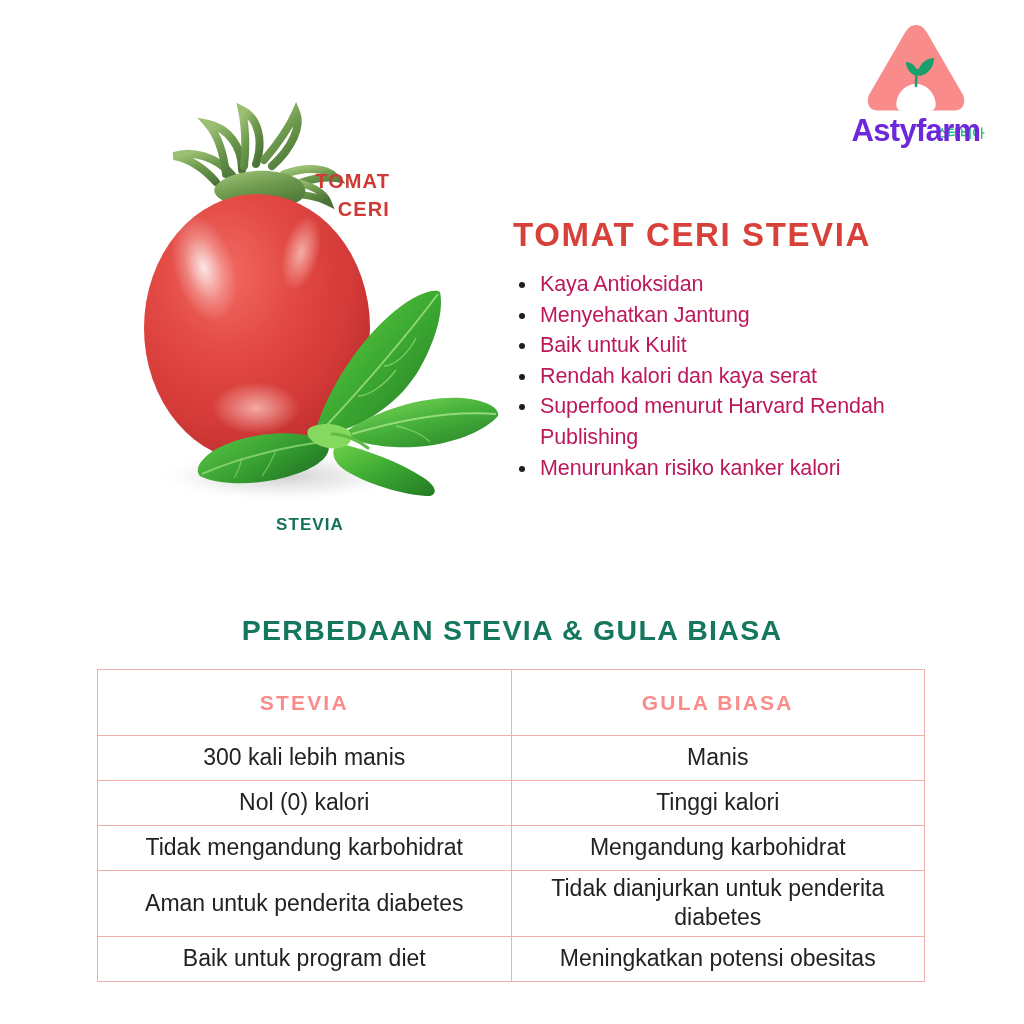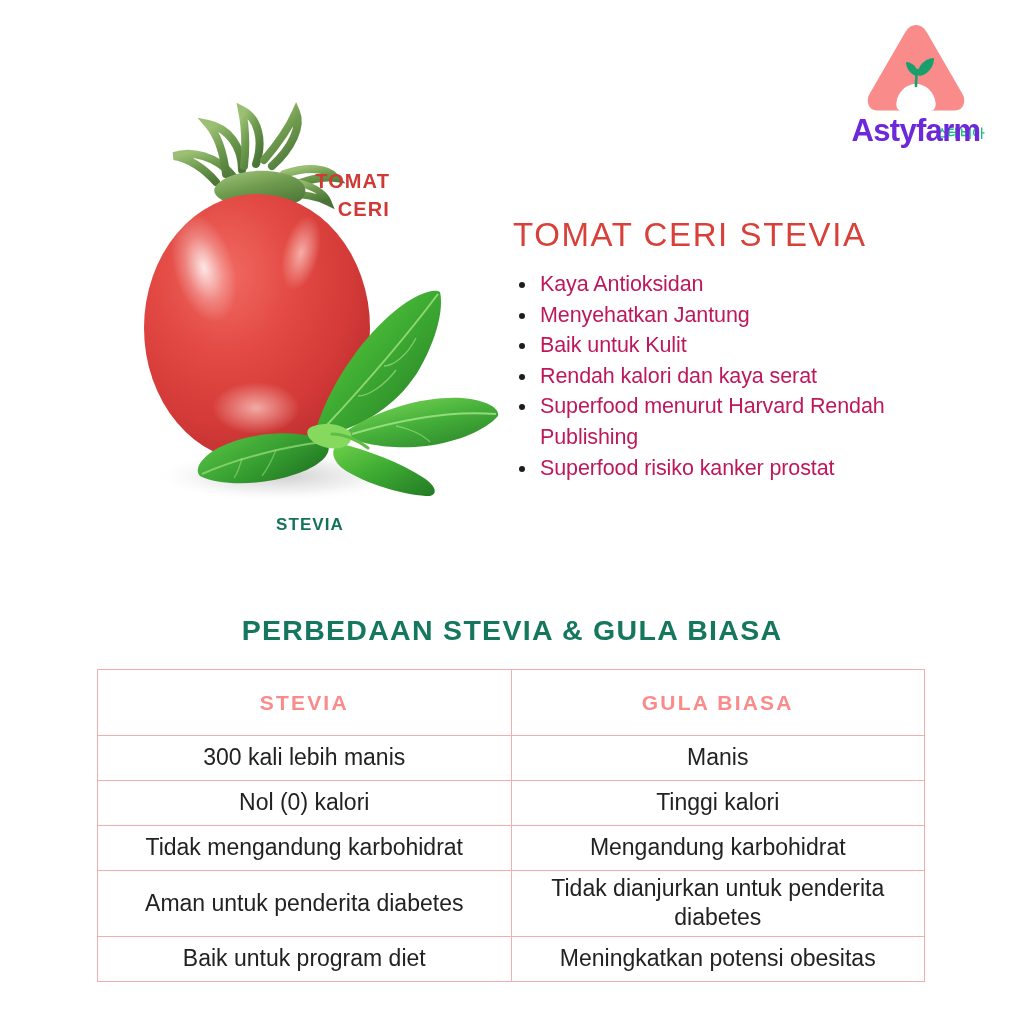--- a/index.html
+++ b/index.html
@@ -90,21 +90,21 @@
     letter-spacing: 1.1px;
     color: #14725b;
   }
 
   
   #headline {
     position: absolute;
     left: 513px;
     top: 216px;
     font-size: 33px;
-    font-weight: 400;
+    font-weight: 700;
     letter-spacing: 1.6px;
     color: #d8413a;
     white-space: nowrap;
   }
   #benefits {
     position: absolute;
     left: 516px;
     top: 269px;
     width: 460px;
     list-style: none;
@@ -290,21 +290,21 @@
   </div>
   <div id="label-stevia">STEVIA</div>
 
   <div id="headline">TOMAT CERI STEVIA</div>
   <ul id="benefits">
     <li>Kaya Antioksidan</li>
     <li>Menyehatkan Jantung</li>
     <li>Baik untuk Kulit</li>
     <li>Rendah kalori dan kaya serat</li>
     <li>Superfood menurut Harvard Rendah Publishing</li>
-    <li>Superfood risiko kanker prostat</li>
+    <li>Menurunkan risiko kanker kalori</li>
   </ul>
 
   <div id="table-heading">PERBEDAAN STEVIA &amp; GULA BIASA</div>
 
   <table id="compare-table">
     <thead>
       <tr>
         <th>STEVIA</th>
         <th>GULA BIASA</th>
       </tr>

